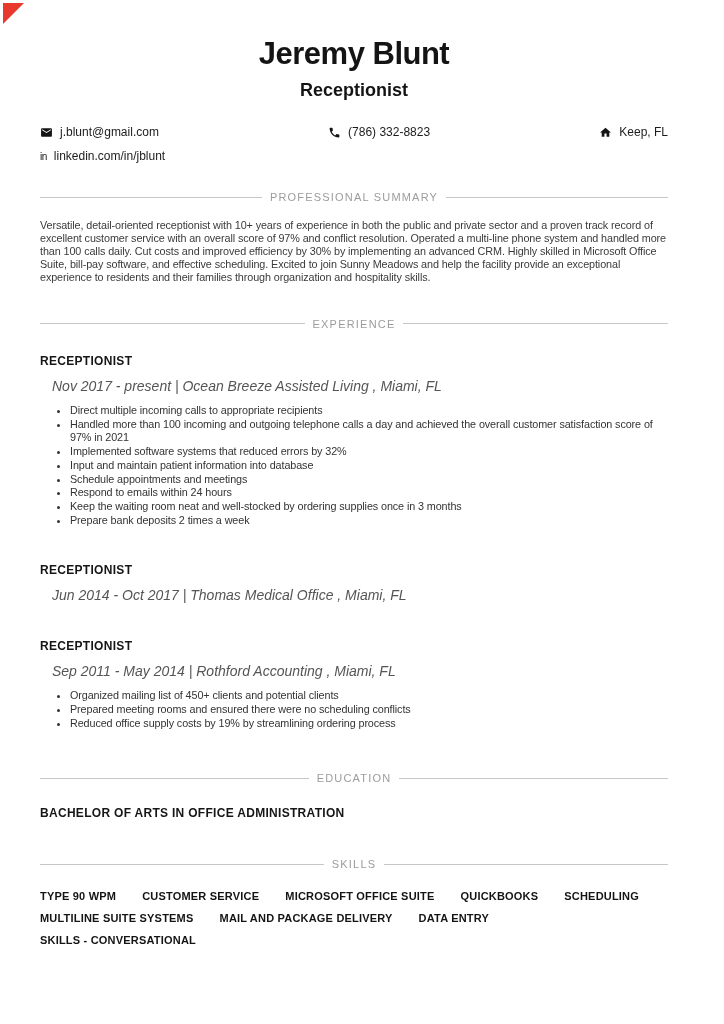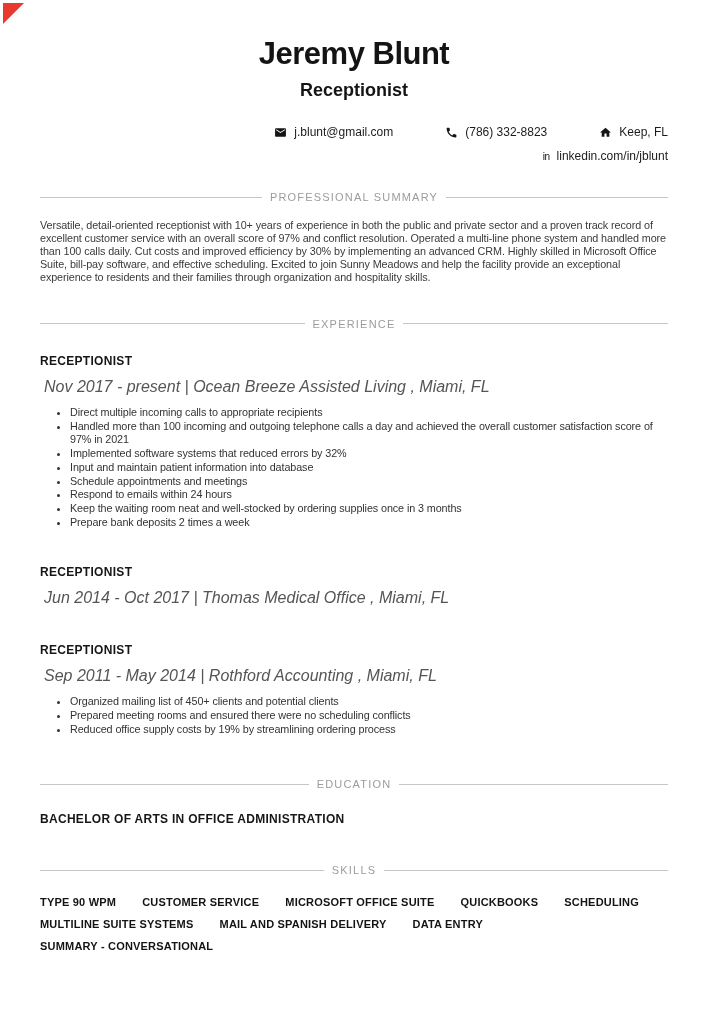--- a/index.html
+++ b/index.html
@@ -36,23 +36,23 @@
   }
   .subtitle {
     margin: 8px 0 0;
     text-align: center;
     font-size: 18px;
     font-weight: bold;
     color: #141414;
   }
   .contacts {
     display: flex;
-    justify-content: flex-end;
+    justify-content: space-between;
     align-items: center;
-    column-gap: 52px;
+    column-gap: 34px;
     margin-top: 24px;
     font-size: 12px;
     color: #1c1c1c;
   }
   .contacts.second { margin-top: 10px; }
   .contact { display: flex; align-items: center; gap: 7px; }
   .contact svg { width: 13px; height: 13px; fill: #141414; flex: none; }
   .linkedin-glyph { font-weight: normal; font-size: 10px; color: #141414; letter-spacing: -0.5px; }
 
   
@@ -85,22 +85,22 @@
   .job { margin-top: 24px; }
   .job + .job { margin-top: 36px; }
   .job-title, .degree {
     margin: 0;
     font-size: 12px;
     font-weight: bold;
     letter-spacing: 0.3px;
     color: #161616;
   }
   .meta {
-    margin: 10px 4px 0;
-    font-size: 16px;
+    margin: 10px 12px 0;
+    font-size: 14px;
     font-style: italic;
     color: #555555;
   }
   ul.bullets { margin: 10px 0 0; padding-left: 30px; }
   ul.bullets li {
     font-size: 10.8px;
     line-height: 1.2;
     letter-spacing: -0.1px;
     color: #333333;
     margin-bottom: 1px;
@@ -219,20 +219,20 @@
       <div class="sec-head">
         <span>SKILLS</span>
       </div>
       <div class="skills-list">
         <span class="skill">TYPE 90 WPM</span>
         <span class="skill">CUSTOMER SERVICE</span>
         <span class="skill">MICROSOFT OFFICE SUITE</span>
         <span class="skill">QUICKBOOKS</span>
         <span class="skill">SCHEDULING</span>
         <span class="skill">MULTILINE SUITE SYSTEMS</span>
-        <span class="skill">MAIL AND SPANISH DELIVERY</span>
+        <span class="skill">MAIL AND PACKAGE DELIVERY</span>
         <span class="skill">DATA ENTRY</span>
-        <span class="skill">SUMMARY - CONVERSATIONAL</span>
+        <span class="skill">SKILLS - CONVERSATIONAL</span>
       </div>
     </section>
 
   </div>
 </div>
 
 </body></html>

